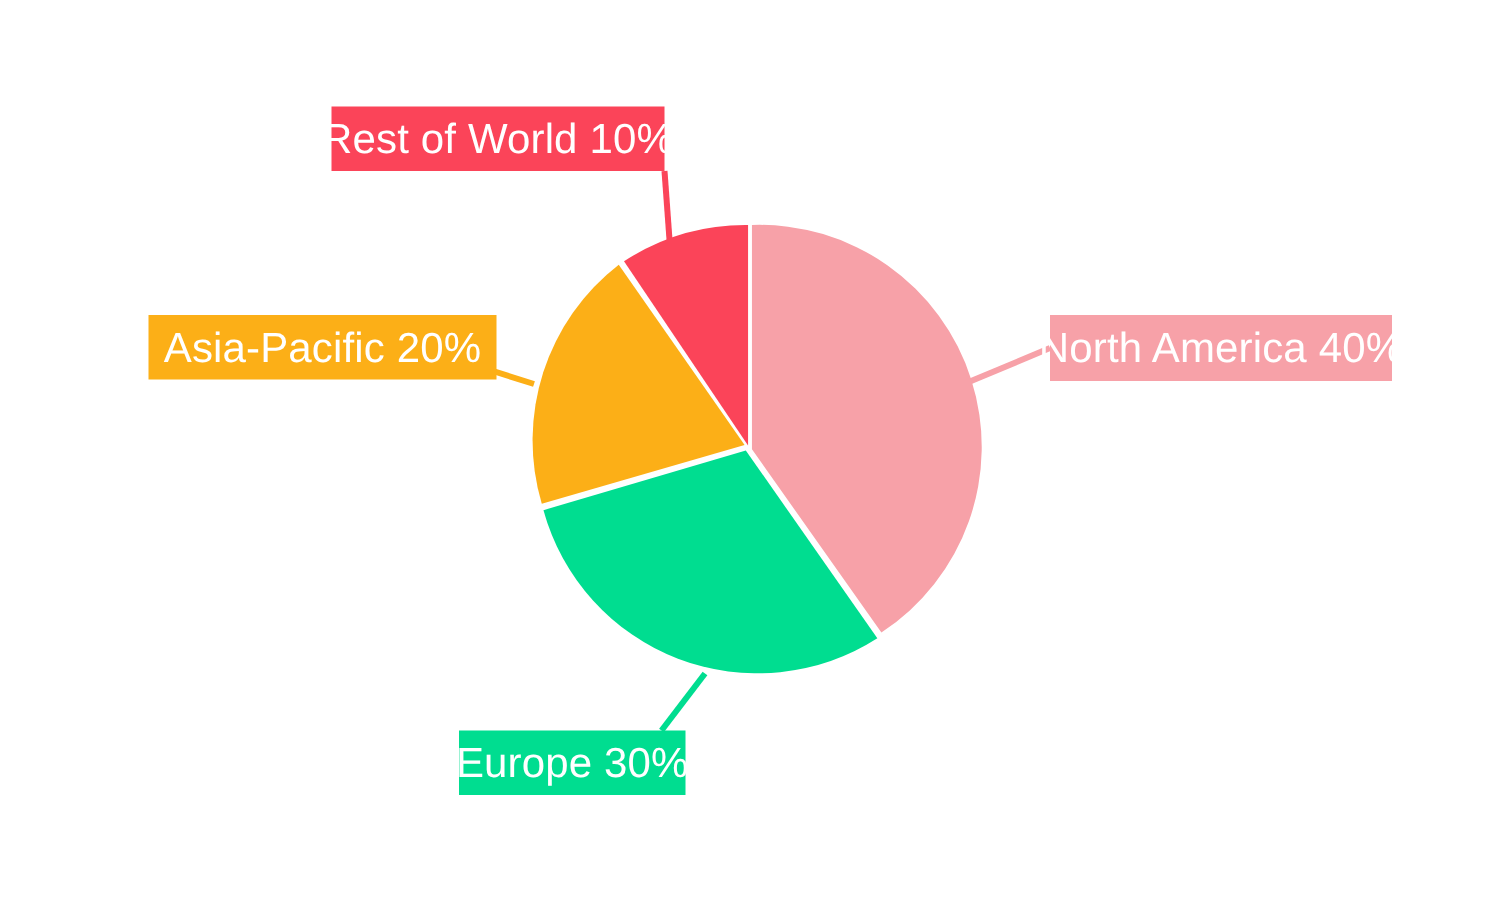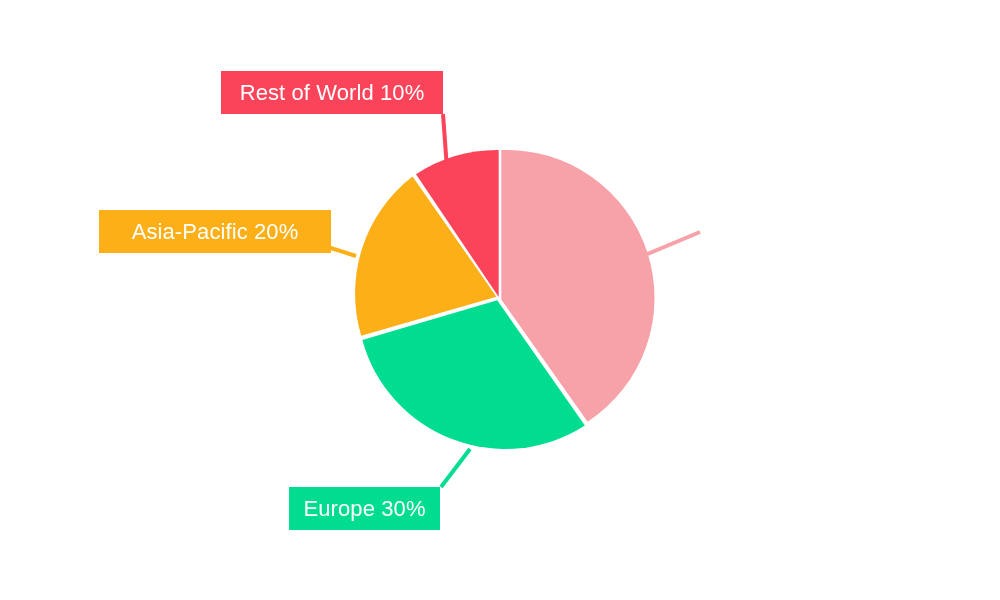--- a/index.html
+++ b/index.html
@@ -25,36 +25,36 @@
     top: 0;
     width: 1000px;
     height: 600px;
   }
   .pie-label {
     position: absolute;
     display: flex;
     align-items: center;
     justify-content: center;
     color: #ffffff;
-    font-size: 22px;
+    font-size: 28px;
     font-family: "Liberation Sans", sans-serif;
     line-height: 1;
     white-space: nowrap;
     letter-spacing: 0.1px;
     box-sizing: border-box;
     padding: 16px 9px;
   }
   #label-north-america {
     left: 700px;
     top: 210px;
     width: 228px;
     height: 44px;
   }
   #label-europe {
-    left: 289px;
+    left: 306px;
     top: 487px;
     width: 151px;
     height: 43px;
   }
   #label-asia-pacific {
     left: 99px;
     top: 210px;
     width: 232px;
     height: 43px;
   }
@@ -97,20 +97,21 @@
                L 496.4 296.7
                Z"></path>
 
       <path fill="#FB4459" d="M 416.0 174.2
                A 148 148 0 0 1 498.7 150.0
                L 498.7 297.0
                Z"></path>
     </g>
   </svg>
 
+  <div class="pie-label" id="label-north-america" style="background:#F7A1A8;">North America 40%</div>
 
   <div class="pie-label" id="label-europe" style="background:#00DD90;">Europe 30%</div>
 
   <div class="pie-label" id="label-asia-pacific" style="background:#FCAF17;">Asia-Pacific 20%</div>
 
   <div class="pie-label" id="label-rest-of-world" style="background:#FB4459;">Rest of World 10%</div>
 
 </div>
 
 </body></html>

